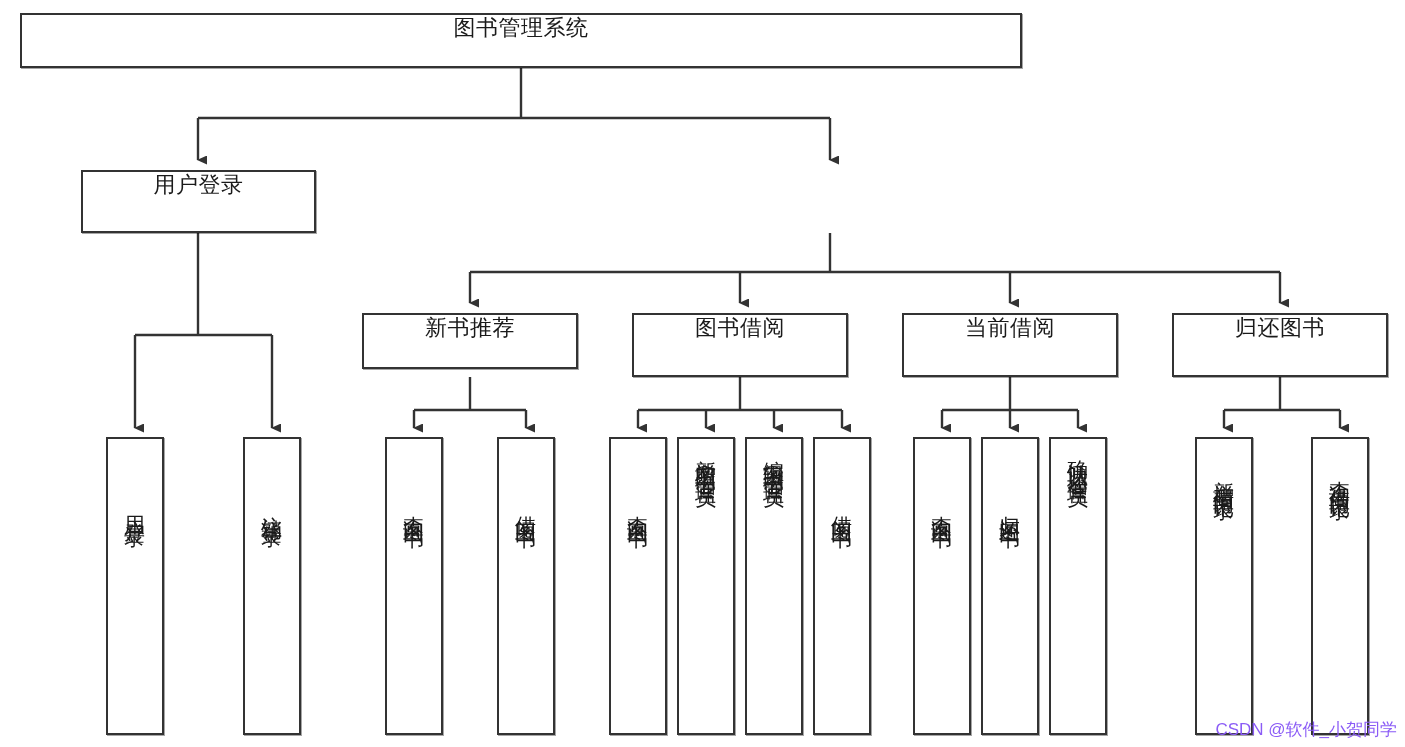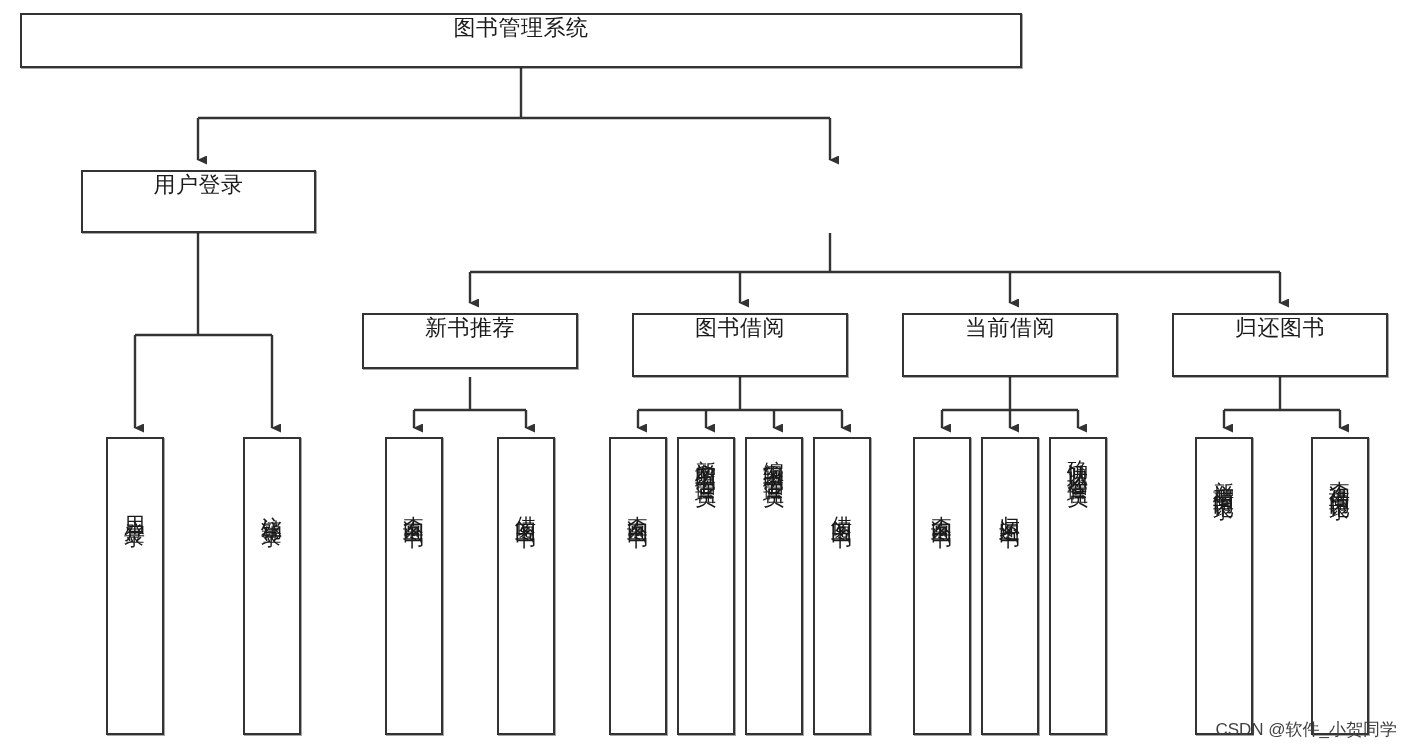--- a/index.html
+++ b/index.html
@@ -60,21 +60,21 @@
     letter-spacing: 4px;
     line-height: 1;
     white-space: nowrap;
     display: block;
   }
   .watermark {
     position: absolute;
     right: 8px;
     bottom: 6px;
     font-size: 17px;
-    color: #404040;
+    color: #8b5cf6;
     white-space: nowrap;
     pointer-events: none;
   }
 </style>
 </head>
 <body>
 
 <div id="diagram-root">
 
   <svg class="connector-layer" viewBox="0 0 1405 747" xmlns="http://www.w3.org/2000/svg">

